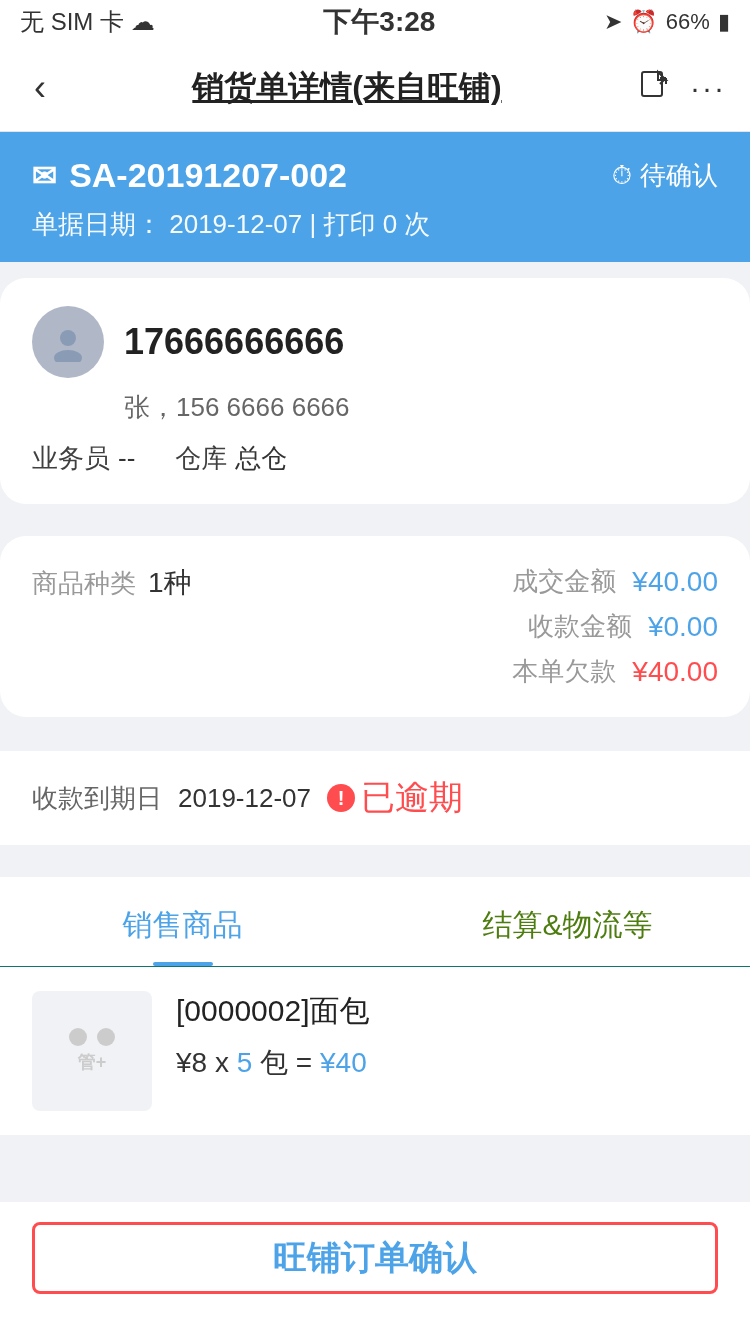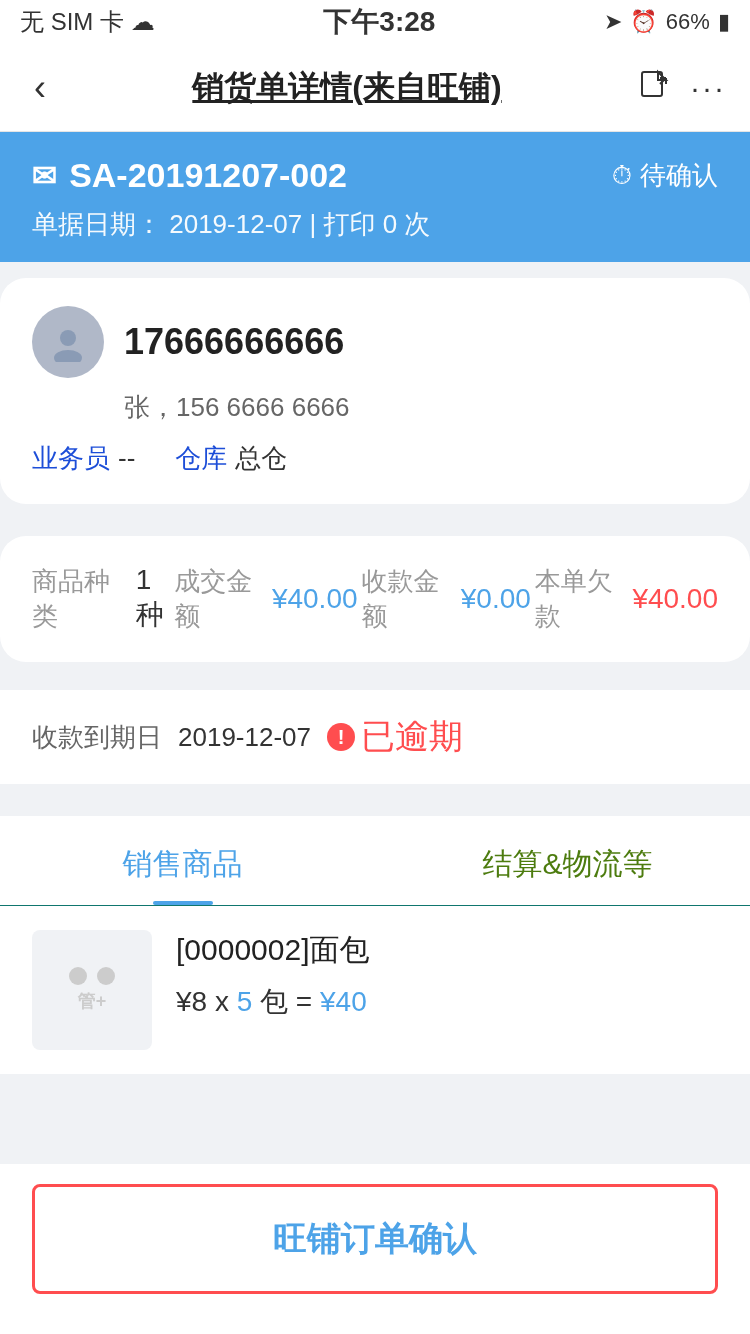--- a/index.html
+++ b/index.html
@@ -163,21 +163,21 @@
       gap: 40px;
       padding-left: 0;
     }
     .meta-item {
       display: flex;
       align-items: center;
       gap: 8px;
     }
     .meta-label {
       font-size: 26px;
-      color: #1d4ed8;
+      color: #404040;
     }
     .meta-value {
       font-size: 26px;
       color: #333;
     }
 
     
     .summary-section {
       display: flex;
       align-items: flex-start;
@@ -196,23 +196,23 @@
       display: flex;
       align-items: center;
       gap: 12px;
     }
     .category-count {
       font-size: 28px;
       color: #333;
     }
     .summary-right {
       display: flex;
-      flex-direction: row;
+      flex-direction: column;
       align-items: flex-end;
-      gap: 4px;
+      gap: 10px;
     }
     .amount-row {
       display: flex;
       align-items: center;
       gap: 16px;
     }
     .amount-label {
       font-size: 26px;
       color: #999;
     }
@@ -220,21 +220,21 @@
       font-size: 28px;
       color: #4da3e8;
     }
     .amount-value.red {
       color: #ff4d4f;
     }
 
     
     .due-section {
       background: #fff;
-      margin-top: 12px;
+      margin-top: 18px;
       padding: 24px 32px;
       display: flex;
       align-items: center;
       gap: 16px;
     }
     .due-label {
       font-size: 26px;
       color: #666;
     }
     .due-date {
@@ -370,21 +370,21 @@
       position: fixed;
       bottom: 0;
       left: 0;
       width: 750px;
       background: #fff;
       padding: 20px 32px 40px;
       border-top: none;
     }
     .confirm-btn {
       width: 100%;
-      height: 110px;
+      height: 72px;
       background: #fff;
       border: 3px solid #ff4d4f;
       border-radius: 8px;
       color: #4da3e8;
       font-size: 34px;
       font-weight: 600;
       cursor: pointer;
       display: flex;
       align-items: center;
       justify-content: center;

